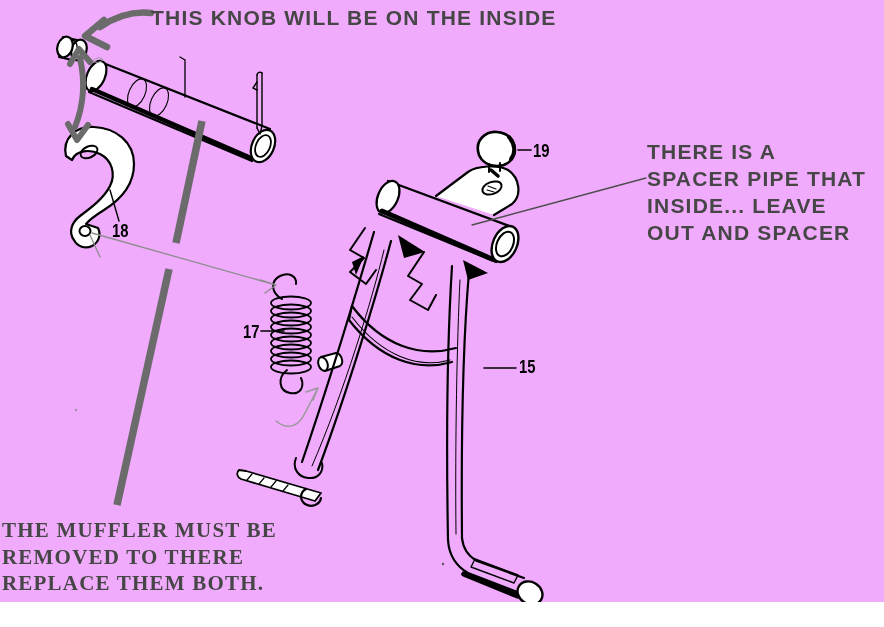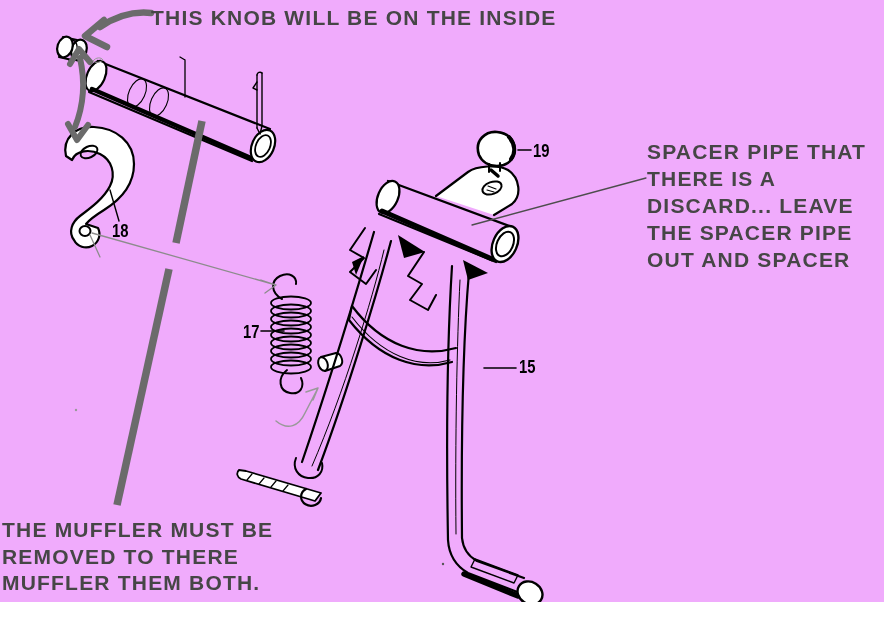--- a/index.html
+++ b/index.html
@@ -3,21 +3,21 @@
 <meta charset="utf-8">
 <style>
   html,body{margin:0;padding:0;background:#fff;}
   .canvas{position:relative;width:884px;height:602px;background:#f0abfc;overflow:hidden;
           font-family:"Liberation Sans",sans-serif;}
   .diagram-svg{position:absolute;left:0;top:0;}
   .note{position:absolute;font-weight:bold;color:#464646;font-size:21px;line-height:27px;
         letter-spacing:1.2px;white-space:nowrap;}
   .note-top{left:151px;top:4px;}
   .note-right{left:647px;top:138px;}
-  .note-bottom{left:2px;top:517px;line-height:26.5px;}
+  .note-bottom{left:2px;top:517px;line-height:26.5px;font-family:Liberation Serif, serif;}
   .part-label{position:absolute;font-weight:bold;color:#000;font-size:19px;line-height:19px;
               transform:scaleX(0.78);transform-origin:0 0;letter-spacing:0;}
   .pl-19{left:533px;top:141px;}
   .pl-18{left:112px;top:221px;}
   .pl-17{left:243px;top:322px;}
   .pl-15{left:519px;top:357px;}
 </style>
 </head>
 <body>
 
@@ -169,31 +169,30 @@
         <path d="M169,269 L117,505" stroke-width="7.5"></path>
       </g>
     </g>
   </svg>
 
   <div class="note note-top">
     <div>THIS KNOB WILL BE ON THE INSIDE</div>
   </div>
 
   <div class="note note-right">
+    <div>THERE IS A</div>
     <div>SPACER PIPE THAT</div>
-    <div>THERE IS A</div>
-    <div>DISCARD... LEAVE</div>
-    <div>THE SPACER PIPE</div>
+    <div>INSIDE... LEAVE</div>
     <div>OUT AND SPACER</div>
   </div>
 
   <div class="note note-bottom">
     <div>THE MUFFLER MUST BE</div>
     <div>REMOVED TO THERE</div>
-    <div>MUFFLER THEM BOTH.</div>
+    <div>REPLACE THEM BOTH.</div>
   </div>
 
   <div class="part-label pl-19">19</div>
   <div class="part-label pl-18">18</div>
   <div class="part-label pl-17">17</div>
   <div class="part-label pl-15">15</div>
 
 </div>
 
 </body></html>

